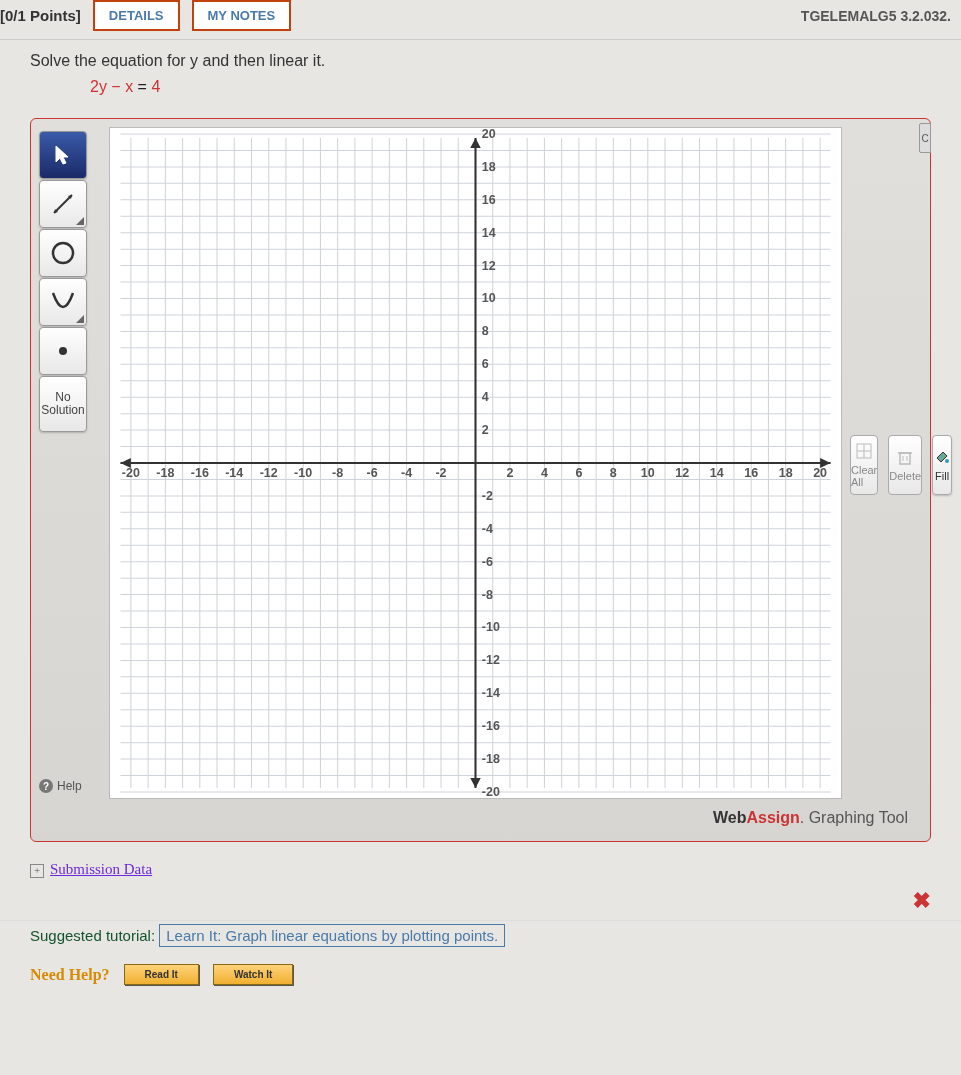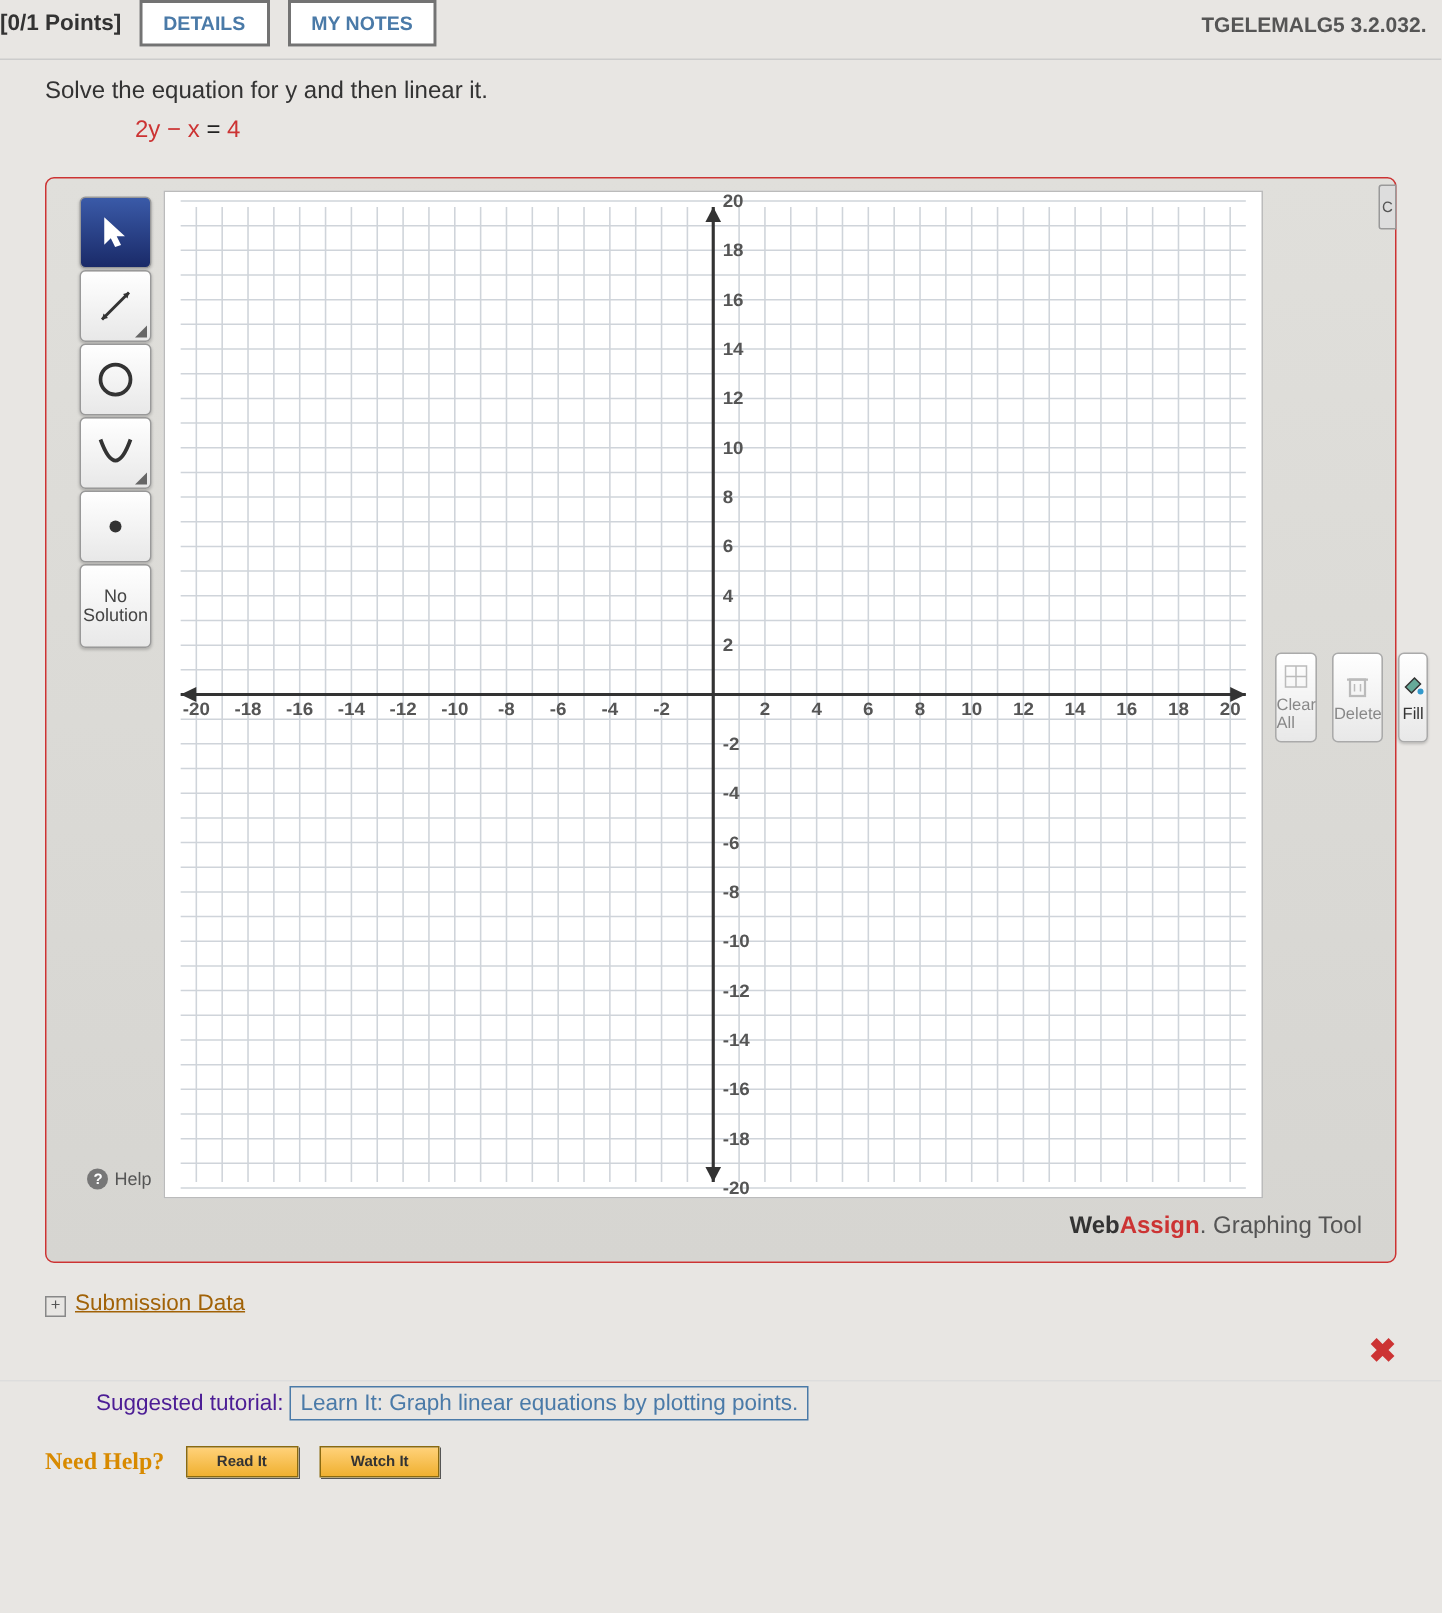--- a/index.html
+++ b/index.html
@@ -1,48 +1,48 @@
 <!DOCTYPE html>
 <html><head>
 <meta charset="utf-8">
 <style>
   * { box-sizing: border-box; margin: 0; padding: 0; }
   body { font-family: Arial, Helvetica, sans-serif; background: #e8e6e3; color: #333; width: 961px; }
   .top-row { display: flex; align-items: center; gap: 12px; padding: 0 10px 8px 0; }
   .points { font-weight: bold; font-size: 15px; color: #333; }
-  .top-btn { border: 2px solid #737373; color: #4a7aa8; background: #fff; padding: 6px 14px; font-size: 13px; font-weight: bold; cursor: pointer; }
+  .top-btn { border: 2px solid #c2410c; color: #4a7aa8; background: #fff; padding: 6px 14px; font-size: 13px; font-weight: bold; cursor: pointer; }
   .ref-code { font-weight: bold; color: #555; font-size: 14px; margin-left: auto; white-space: nowrap; overflow: hidden; }
   .prompt-area { padding: 12px 30px 0 30px; border-top: 1px solid #ccc; }
   .prompt-text { font-size: 16px; color: #333; margin-bottom: 8px; }
   .equation { font-size: 16px; padding-left: 60px; margin-bottom: 22px; }
   .eq-red { color: #c33; }
   .eq-black { color: #222; }
   .graph-panel { margin: 0 30px; border: 1px solid #c33; border-radius: 6px; background: linear-gradient(#e0dfdb,#d6d5d1); padding: 8px; position: relative; }
   .graph-inner { display: flex; gap: 8px; }
-  .tool-col { width: 62px; display: flex; flex-direction: column; gap: 1px; align-items: flex-end; padding-top: 4px; }
+  .tool-col { width: 62px; display: flex; flex-direction: column; gap: 1px; align-items: flex-start; padding-top: 4px; }
   .tool-btn { width: 48px; height: 48px; background: linear-gradient(#fff,#e8e8e8); border: 1px solid #999; border-radius: 4px; display:flex; align-items:center; justify-content:center; cursor:pointer; font-size: 20px; position: relative; box-shadow: 0 1px 2px rgba(0,0,0,0.2);}
   .tool-btn.selected { background: linear-gradient(#3a5aa8,#1a2a68); color: #fff; }
   .tool-btn.tall { height: 56px; font-size: 12px; line-height:1.1; flex-direction:column; color:#444;}
   .corner-tri { position: absolute; right:2px; bottom:2px; width:0; height:0; border-left: 8px solid transparent; border-bottom: 8px solid #666;}
   .help-link { margin-top: auto; font-size: 12px; color: #555; cursor:pointer; display:flex; align-items:center; gap:4px; padding-bottom: 6px;}
   .help-link::before { content:"?"; display:inline-flex; width:14px; height:14px; border-radius:50%; background:#777; color:#fff; font-size:10px; align-items:center; justify-content:center; font-weight:bold;}
   .grid-wrap { flex: 1; background: #fff; border: 1px solid #bbb; position: relative; height: 672px; }
   .right-col { width: 72px; display: flex; flex-direction: row; gap: 10px; align-items: center; padding-top: 4px; }
   .right-btn { width: 56px; height: 60px; background: linear-gradient(#fff,#e8e8e8); border: 1px solid #aaa; border-radius: 4px; display:flex; flex-direction:column; align-items:center; justify-content:center; font-size:11px; color:#888; cursor:pointer; gap:4px;}
   .right-btn.enabled { color:#333; box-shadow: 0 1px 2px rgba(0,0,0,0.2);}
   .footer-brand { text-align: right; padding: 10px 14px 6px 0; font-size: 16px; }
   .footer-brand .wa1 { color:#333; font-weight:bold;}
   .footer-brand .wa2 { color:#c33; font-weight:bold;}
   .footer-brand .wa3 { color:#555;}
   .sub-data-row { padding: 18px 30px 10px 30px; }
-  .sub-data { color: #a16207; text-decoration: underline; font-size: 15px; cursor:pointer;}
+  .sub-data { color: #6d28d9; text-decoration: underline; font-size: 15px; cursor:pointer;font-family:Liberation Serif, serif;}
   .sub-data::before { content:"+"; display:inline-block; border:1px solid #888; width:12px; height:12px; line-height:11px; text-align:center; font-size:11px; margin-right:6px; color:#555; text-decoration:none;}
   .red-x { float:right; color:#c33; font-size:22px; font-weight:bold; padding-right:30px;}
   .suggested-row { padding: 6px 30px; font-size:15px; border-top:1px solid #ddd; margin-top:6px;}
-  .suggested-label { color:#4c1d95;margin-left:34px;}
+  .suggested-label { color:#14532d;}
   .suggested-link { color:#4a7aa8; border:1px solid #4a7aa8; padding:2px 6px; cursor:pointer;}
   .need-help-row { padding: 14px 30px; display:flex; align-items:center; gap:14px;}
   .need-help-label { color:#d88a00; font-weight:bold; font-size:16px;font-family:Liberation Serif, serif;}
   .help-btn { background: linear-gradient(#ffd27a,#f0b030); border:1px solid #8a6a10; padding:4px 20px; font-size:10px; font-weight:bold; color:#333; cursor:pointer; box-shadow: 1px 1px 0 #555;}
   .side-tab { position:absolute; right:-1px; top:4px; width:12px; height:30px; background:#ddd; border:1px solid #999; border-radius:2px 0 0 2px; display:flex; align-items:center; justify-content:center; font-size:10px; color:#555;}
   svg text { font-family: Arial; font-size: 12px; fill:#555; font-weight:bold;}
 </style>
 </head>
 <body>
 

